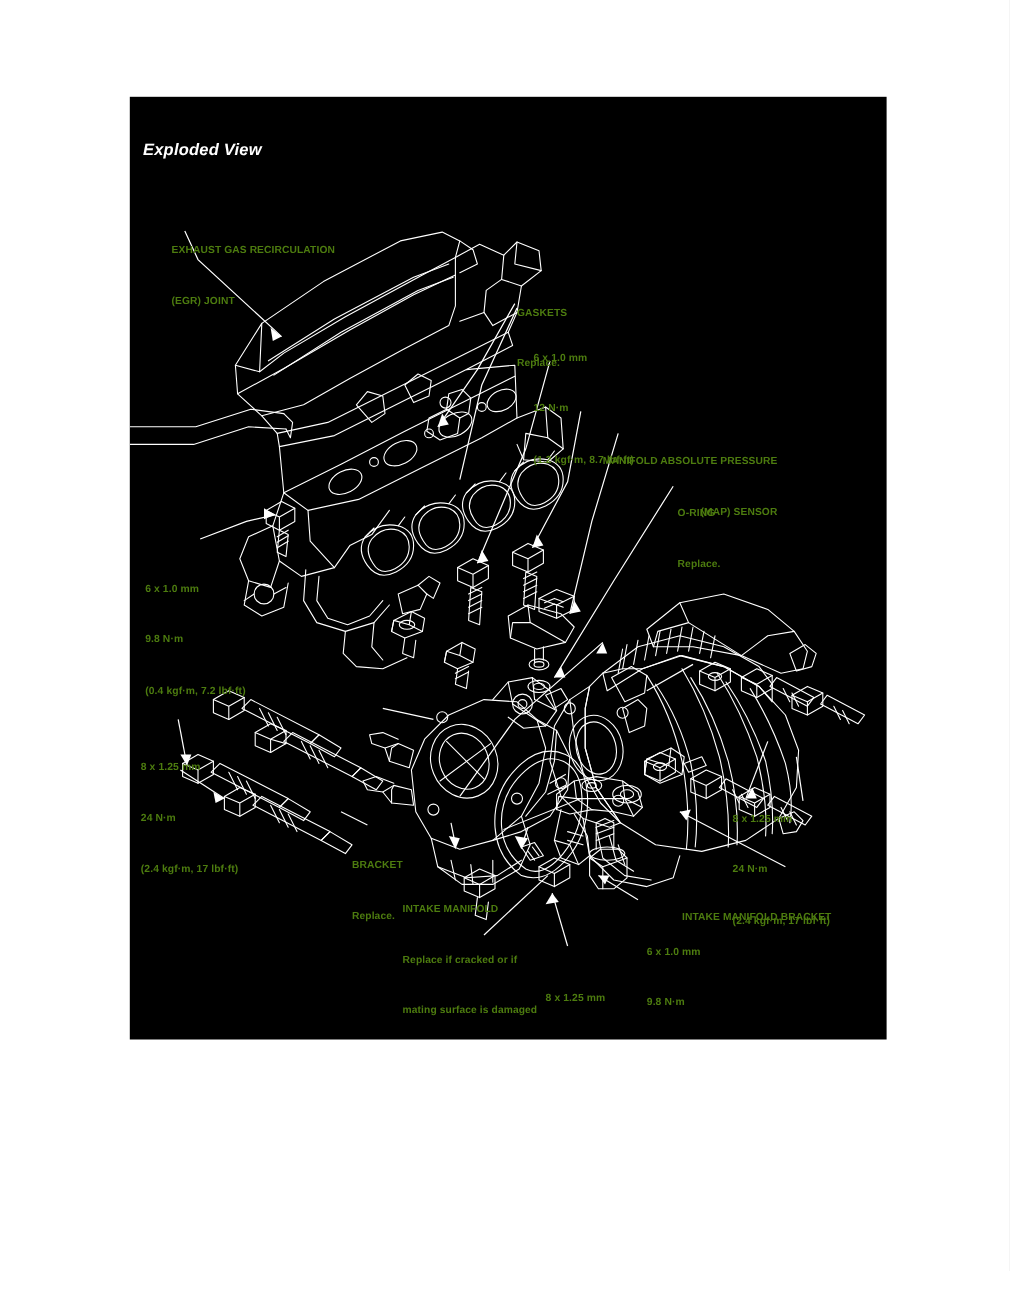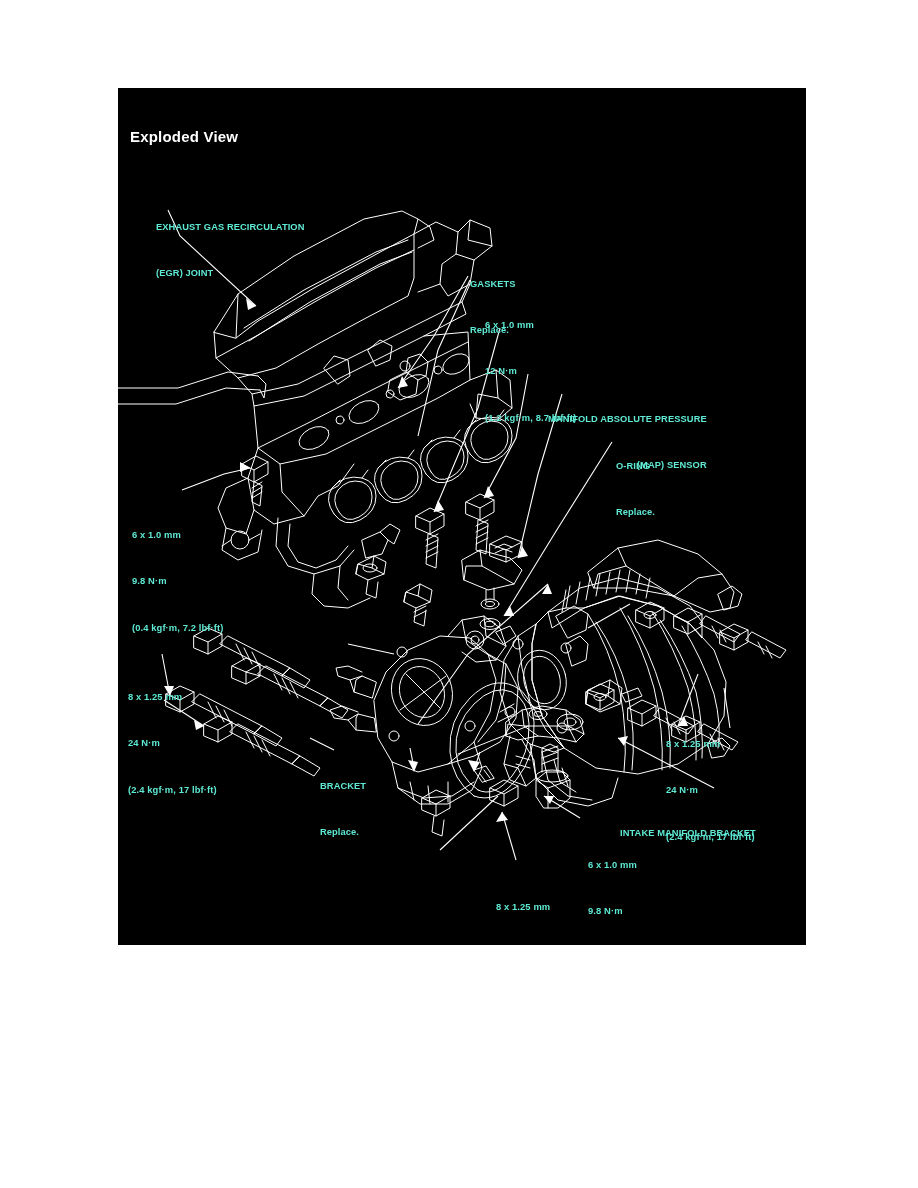--- a/index.html
+++ b/index.html
@@ -32,21 +32,21 @@
     color: #ffffff;
     font-weight: bold;
     font-size: 15px;
     letter-spacing: 0.2px;
     white-space: pre;
   }
 
   
   .label {
     position: absolute;
-    color: #5eead4;
+    color: #4d7c0f;
     white-space: pre;
     line-height: 1.12;
   }
   .label .t {
     display: block;
     font-weight: bold;
     font-size: 9.3px;
     letter-spacing: 0.1px;
   }
   .label .s {
@@ -470,21 +470,21 @@
     <polyline points="462,730 426,708"></polyline>
     <polygon class="arrow" points="426,708 436,708 432,716"></polygon>
 
     <polyline points="398,772 384,724"></polyline>
     <polygon class="arrow" points="384,724 378,734 390,732"></polygon>
 
     <polyline points="230,556 276,566"></polyline>
     <polyline points="470,540 512,516"></polyline>
   </svg>
 
-  <div class="heading" style="left:12px; top:40px;">Exploded View</div>
+  <div class="heading" style="left:12px; top:40px;font-style:italic;">Exploded View</div>
 
   <div class="label" style="left:38px; top:98px;">
     <span class="t">EXHAUST GAS RECIRCULATION</span>
     <span class="t">(EGR) JOINT</span>
   </div>
 
   <div class="label" style="left:352px; top:155px;">
     <span class="t">GASKETS</span>
     <span class="s">Replace.</span>
   </div>
@@ -517,20 +517,25 @@
     <span class="t">24 N·m</span>
     <span class="t">(2.4 kgf·m, 17 lbf·ft)</span>
   </div>
 
 
   <div class="label" style="left:202px; top:657px;">
     <span class="t">BRACKET</span>
     <span class="s">Replace.</span>
   </div>
 
+  <div class="label" style="left:248px; top:697px;">
+    <span class="t">INTAKE MANIFOLD</span>
+    <span class="s">Replace if cracked or if</span>
+    <span class="s">mating surface is damaged</span>
+  </div>
 
   <div class="label spec" style="left:548px; top:615px;">
     <span class="t">8 x 1.25 mm</span>
     <span class="t">24 N·m</span>
     <span class="t">(2.4 kgf·m, 17 lbf·ft)</span>
   </div>
 
   <div class="label" style="left:502px; top:704px;">
     <span class="t">INTAKE MANIFOLD BRACKET</span>
   </div>

